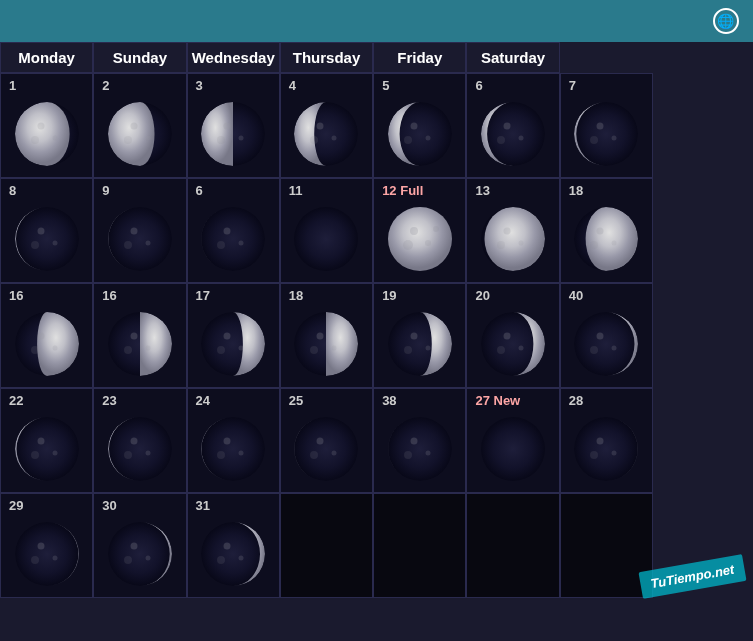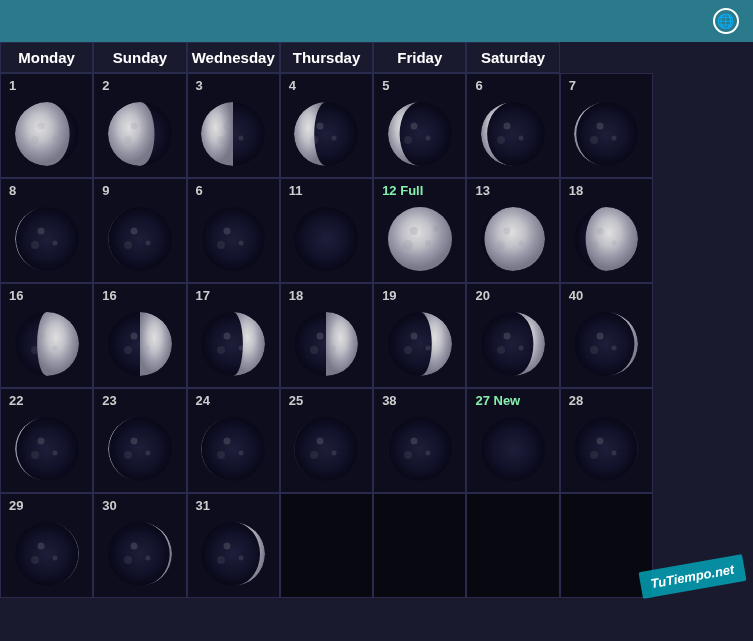--- a/index.html
+++ b/index.html
@@ -80,21 +80,21 @@
     }
     .date-label {
       color: #cccccc;
       font-size: 13px;
       font-weight: bold;
       align-self: flex-start;
       margin-left: 6px;
       margin-bottom: 2px;
     }
     .date-label.special {
-      color: #86efac;
+      color: #fca5a5;
     }
     .moon-container {
       width: 72px;
       height: 72px;
       display: flex;
       align-items: center;
       justify-content: center;
       flex: 1;
     }
     .moon-phase-svg {

